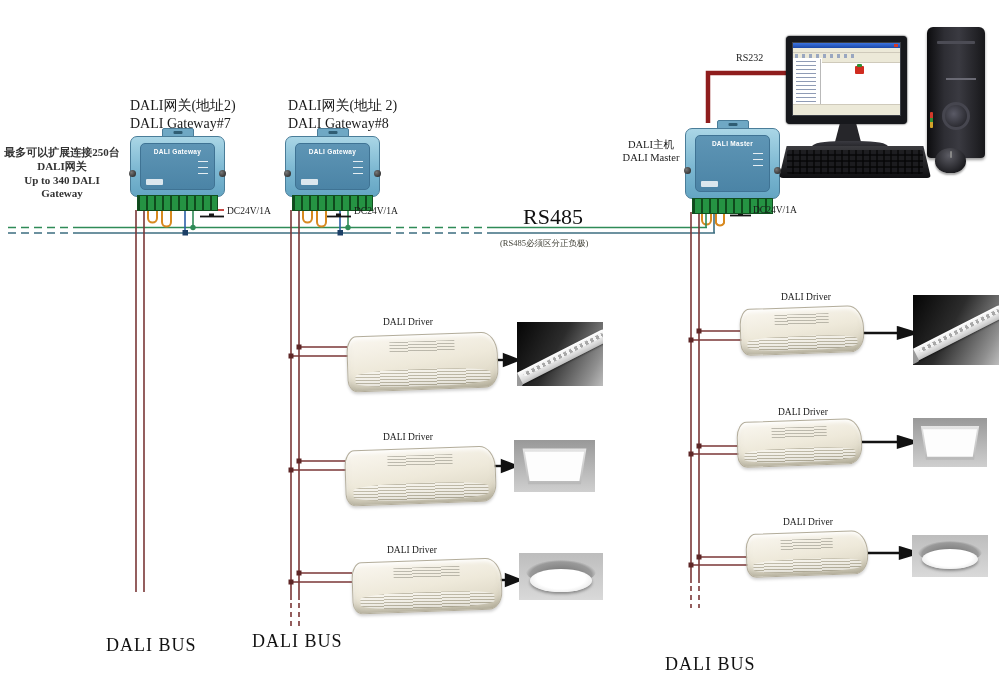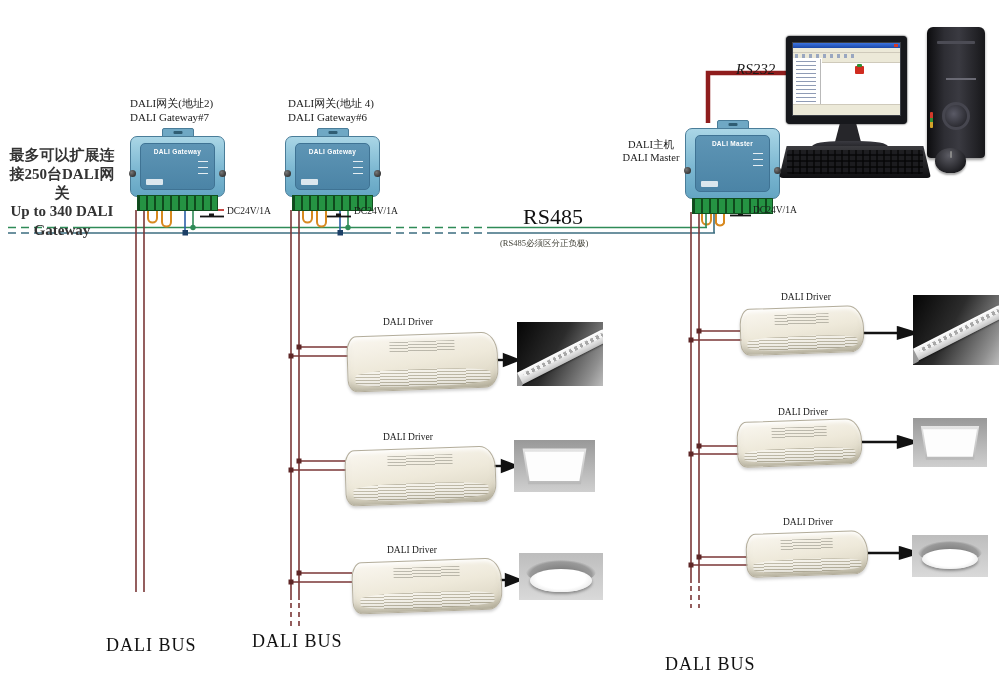--- a/index.html
+++ b/index.html
@@ -2,26 +2,26 @@
 <html><head>
 <meta charset="utf-8">
 <style>
   html,body{margin:0;padding:0;}
   body{width:1000px;height:685px;position:relative;background:#fff;
        font-family:"Liberation Serif",serif;color:#1a1a1a;overflow:hidden;}
   .abs{position:absolute;}
   
   .lbl{position:absolute;line-height:1.25;white-space:nowrap;}
   .lbl-sm{font-size:9.5px;}
-  .lbl-note{font-size:15px;text-align:center;white-space:normal;font-weight:bold;color:#333;}
+  .lbl-note{font-size:11px;text-align:center;white-space:normal;font-weight:bold;color:#333;}
   .lbl-bus{font-size:18px;letter-spacing:1px;color:#111;}
   .lbl-rs485{font-size:22px;color:#111;}
   .lbl-rs485n{font-size:8.5px;color:#44443a;}
   .lbl-driver{font-size:9.5px;}
-  .lbl-dev{font-size:11px;}
+  .lbl-dev{font-size:14px;}
   .lbl-master{font-size:10.5px;text-align:center;}
   
   .module{position:absolute;width:95px;height:82px;}
   .mod-tab{position:absolute;left:50%;transform:translateX(-50%);top:0;width:30px;height:10px;
            background:#6fa8c4;border:1px solid #4a7d99;border-radius:2px;}
   .mod-tab::after{content:"";position:absolute;left:50%;top:2px;transform:translateX(-50%);
            width:9px;height:3px;background:#2f5d73;border-radius:1px;}
   .mod-body{position:absolute;left:0;right:0;top:8px;height:59px;
            background:linear-gradient(180deg,#aad6e6,#7db8d2 55%,#64a5c3);
            border:1px solid #4a7d99;border-radius:7px;}
@@ -248,42 +248,42 @@
   </g>
 </svg>
 
 <div class="lbl lbl-note" style="left:4px;top:146px;width:116px;">
   <span>最多可以扩展连接250台DALI网关</span><br>
   <span>Up to 340 DALI Gateway</span>
 </div>
 
 <div class="lbl lbl-rs485" style="left:523px;top:203px;">RS485</div>
 <div class="lbl lbl-rs485n" style="left:500px;top:238px;">(RS485必须区分正负极)</div>
-<div class="lbl" style="left:736px;top:60px;font-size:15px;font-style:italic;">RS232</div>
+<div class="lbl" style="left:736px;top:52px;font-size:10px;">RS232</div>
 
 <div class="lbl lbl-dev" style="left:130px;top:97px;">
   <span>DALI网关(地址2)</span><br>
   <span>DALI  Gateway#7</span>
 </div>
 <div class="module" style="left:130px;top:128px;">
   <div class="mod-tab"></div>
   <div class="mod-body">
     <div class="mod-panel">
       <span class="mod-title">DALI Gateway</span>
     </div>
     <div class="screw screw-l"></div>
     <div class="screw screw-r"></div>
   </div>
   <div class="mod-terminal"></div>
 </div>
 <div class="lbl lbl-sm" style="left:227px;top:206px;">DC24V/1A</div>
 
 <div class="lbl lbl-dev" style="left:288px;top:97px;">
-  <span>DALI网关(地址 4)</span><br>
-  <span>DALI  Gateway#6</span>
+  <span>DALI网关(地址 2)</span><br>
+  <span>DALI  Gateway#8</span>
 </div>
 <div class="module" style="left:285px;top:128px;">
   <div class="mod-tab"></div>
   <div class="mod-body">
     <div class="mod-panel">
       <span class="mod-title">DALI Gateway</span>
     </div>
     <div class="screw screw-l"></div>
     <div class="screw screw-r"></div>
   </div>

